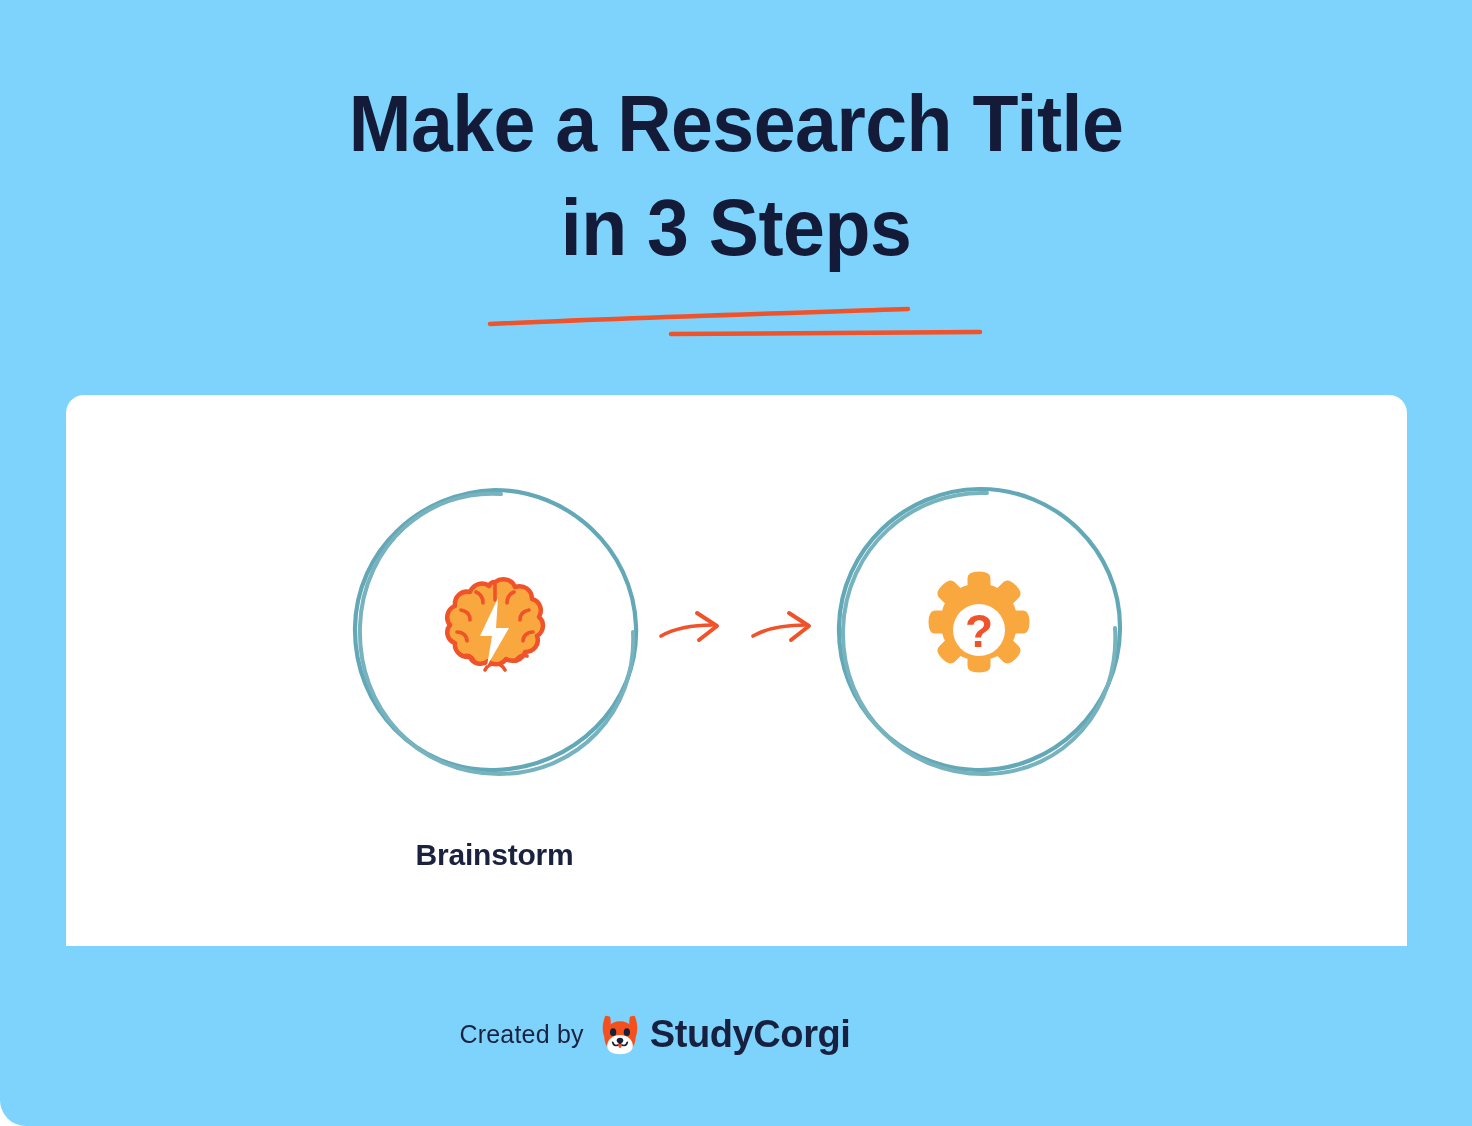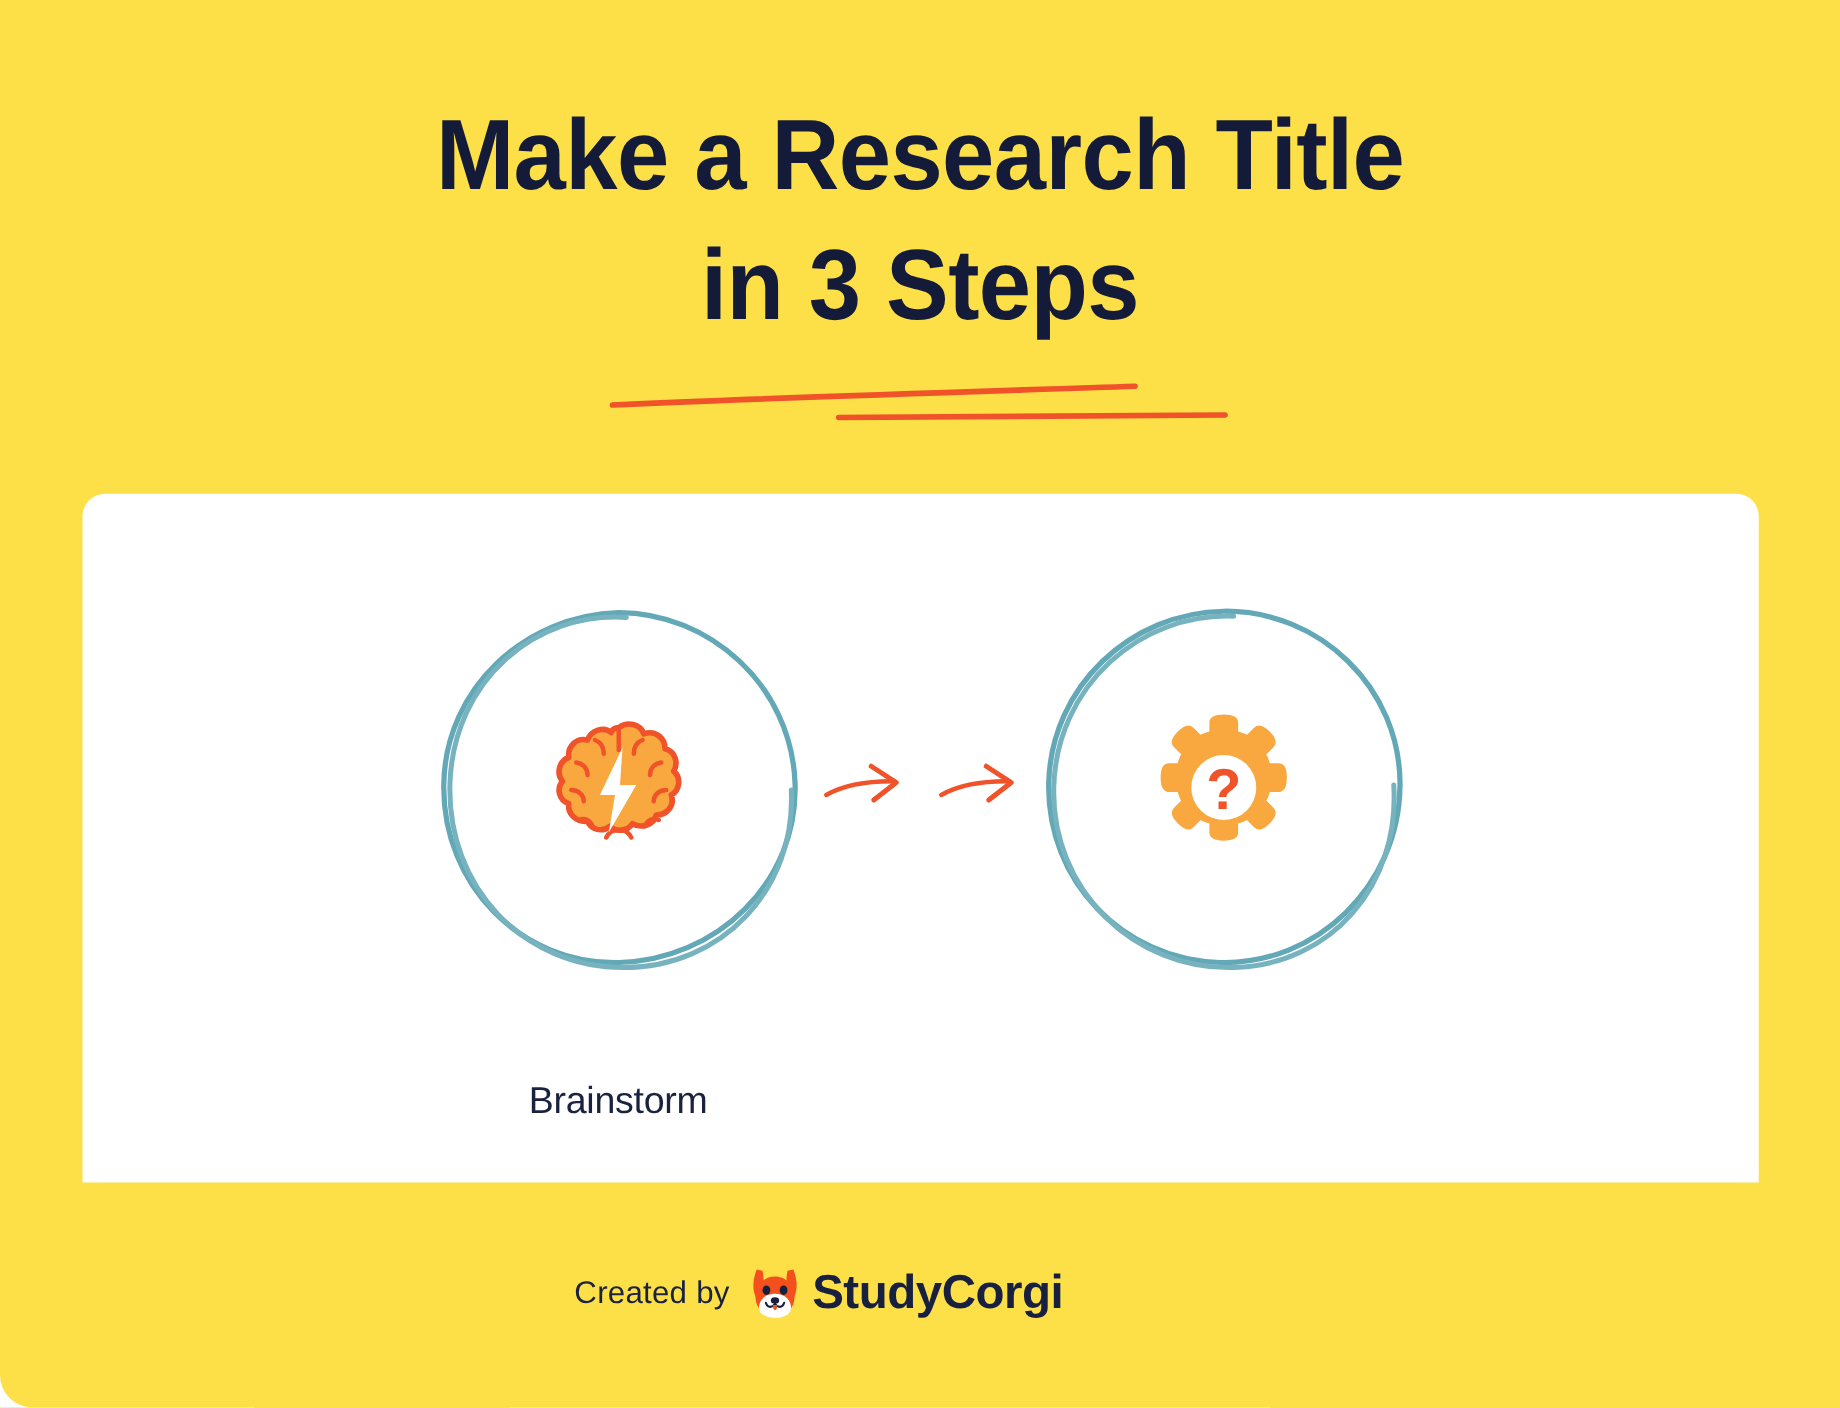--- a/index.html
+++ b/index.html
@@ -11,21 +11,21 @@
     width: 1472px;
     height: 1126px;
     background: #ffffff;
     font-family: "Liberation Sans", "DejaVu Sans", sans-serif;
     overflow: hidden;
   }
   #infographic {
     position: relative;
     width: 1472px;
     height: 1126px;
-    background: #fde047;
+    background: #7dd3fc;
     border-bottom-left-radius: 26px;
     overflow: hidden;
   }
 
   
   .title-block {
     position: absolute;
     left: 0;
     top: 72px;
     width: 1472px;
@@ -98,23 +98,23 @@
     top: 0;
     width: 300px;
     height: 300px;
   }
   .step-icon {
     position: relative;
     width: 120px;
     height: 120px;
   }
   .step-label {
-    margin-top: 84px;
+    margin-top: 58px;
     font-family: "Liberation Sans", "DejaVu Sans", sans-serif;
-    font-weight: normal;
+    font-weight: bold;
     font-size: 30px;
     letter-spacing: -0.2px;
     color: #1b2240;
     white-space: nowrap;
     text-align: center;
   }
   .connector {
     width: 92px;
     height: 300px;
     margin-top: 85px;

